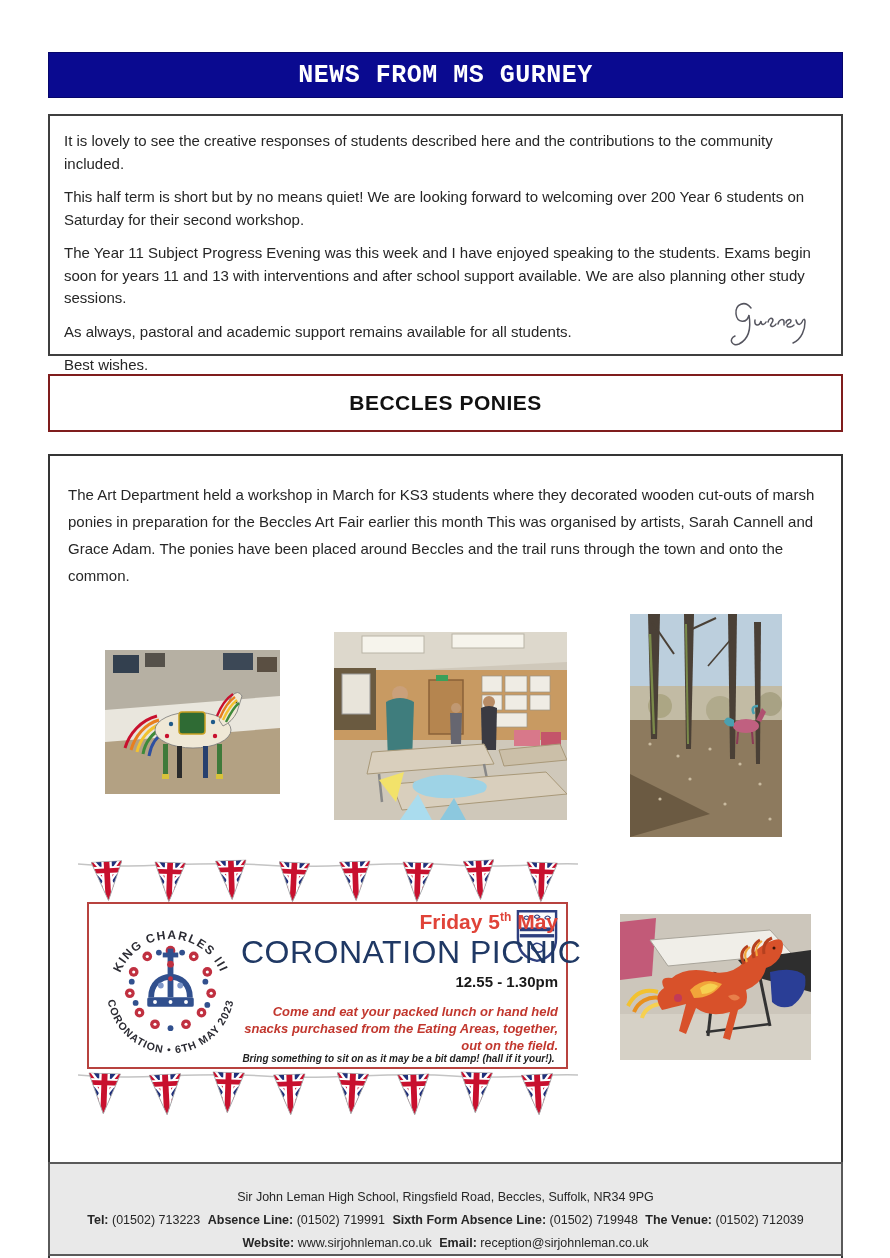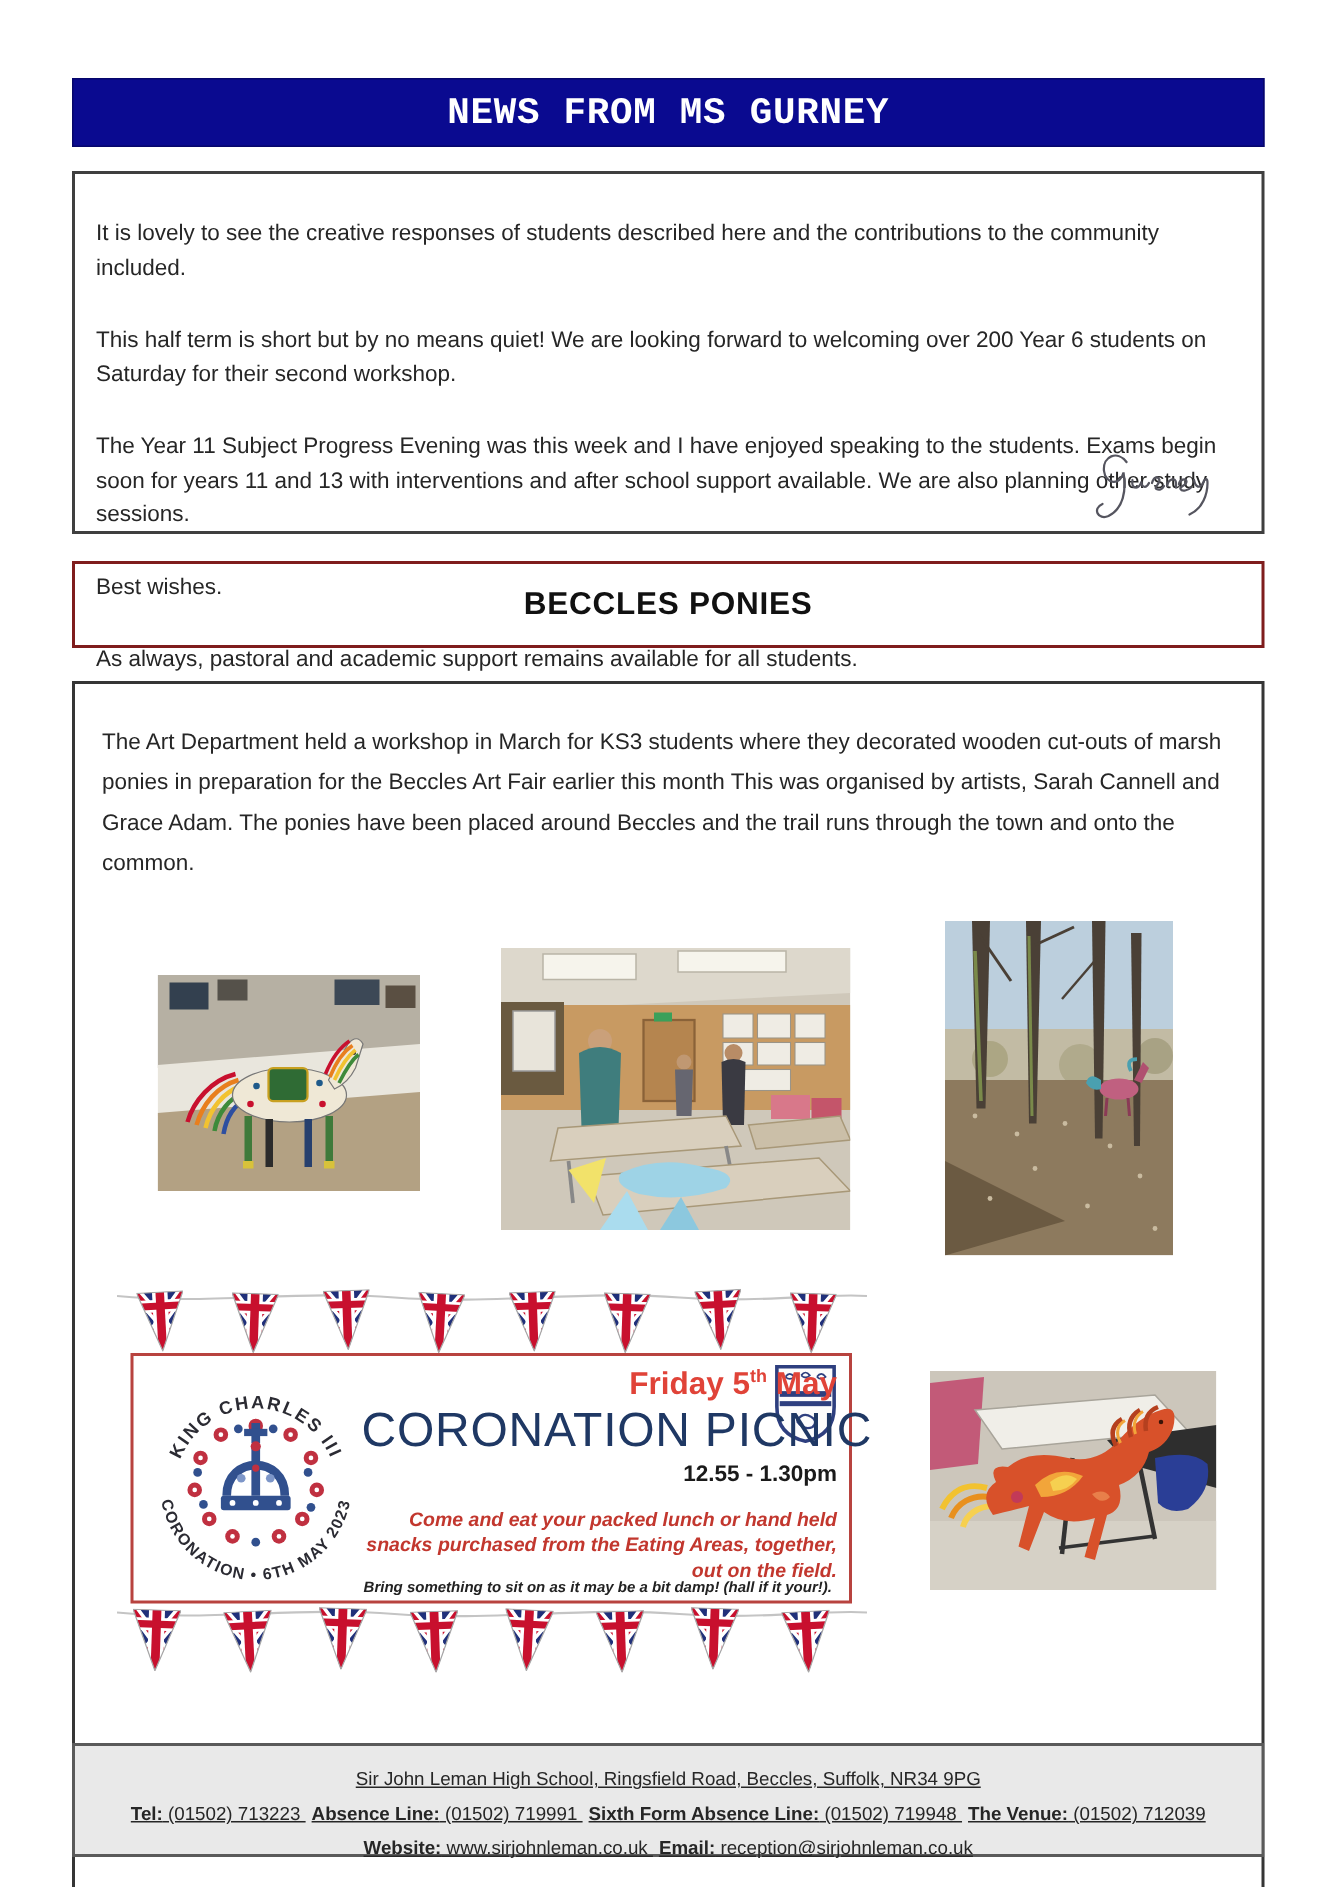--- a/index.html
+++ b/index.html
@@ -9,21 +9,21 @@
   
   .banner{position:absolute;left:48px;top:52px;width:795px;height:46px;
           background:#0a0a90;border:1px solid #06066b;box-sizing:border-box;
           display:flex;align-items:center;justify-content:center;}
   .banner-title{color:#ffffff;font-family:Liberation Mono, monospace;font-weight:bold;
           font-size:25px;letter-spacing:.5px;}
 
   
   .intro-box{position:absolute;left:48px;top:114px;width:795px;height:242px;
           border:2px solid #3f3f3f;box-sizing:border-box;padding:3px 16px 4px 14px;}
-  .intro-box p{font-size:15px;line-height:1.5;margin:26px 0;}
+  .intro-box p{font-size:15px;line-height:1.5;margin:11px 0;}
   .signature{position:absolute;right:26px;bottom:2px;width:92px;height:56px;}
 
   
   .beccles-box{position:absolute;left:48px;top:374px;width:795px;height:58px;
           border:2px solid #7f1d1d;box-sizing:border-box;
           display:flex;align-items:center;justify-content:center;}
   .beccles-title{font-size:21px;font-weight:bold;letter-spacing:.5px;color:#111;}
 
   
   .main-box{position:absolute;left:48px;top:454px;width:795px;height:890px;
@@ -52,23 +52,23 @@
   .flyer-date sup{font-size:12px;}
   .flyer-title{color:#1f3864;font-size:32px;letter-spacing:.5px;margin-top:0px;
                white-space:nowrap;}
   .flyer-time{color:#1a1a1a;font-weight:bold;font-size:15px;margin-top:2px;}
   .flyer-desc{color:#c2372e;font-style:italic;font-weight:bold;font-size:13px;
               line-height:1.3;margin-top:14px;}
   .flyer-note{position:absolute;left:150px;right:8px;bottom:3px;text-align:center;
               color:#222;font-style:italic;font-weight:bold;font-size:10px;}
 
   
-  .footer{position:absolute;left:48px;top:1162px;width:795px;height:76px;
+  .footer{position:absolute;left:48px;top:1162px;width:795px;height:94px;
           background:#e9e9e9;border:2px solid #5a5a5a;box-sizing:border-box;
-          text-align:center;font-size:12.5px;padding-top:11px;line-height:1.85;text-decoration:underline;}
+          text-align:center;font-size:12.5px;padding-top:22px;line-height:1.85;}
   .footer b{margin-left:4px;}
   .footer b:first-child{margin-left:0;}
 </style>
 </head>
 <body>
 
 <div class="page">
 
   <svg width="0" height="0" style="position:absolute" aria-hidden="true">
     <defs>
@@ -91,22 +91,22 @@
   </svg>
 
   <div class="banner">
     <span class="banner-title">NEWS FROM MS GURNEY</span>
   </div>
 
   <div class="intro-box">
     <p>It is lovely to see the creative responses of students described here and the contributions to the community included.</p>
     <p>This half term is short but by no means quiet!  We are looking forward to welcoming over 200 Year 6 students on Saturday for their second workshop.</p>
     <p>The Year 11 Subject Progress Evening was this week and I have enjoyed speaking to the students.  Exams begin soon for years 11 and 13 with  interventions and after school support available.  We are also planning other study sessions.</p>
+    <p>As always, pastoral and academic support remains available for all students.</p>
     <p>Best wishes.</p>
-    <p>As always, pastoral and academic support remains available for all students.</p>
     <svg class="signature" viewBox="0 0 92 56">
       <g fill="none" stroke="#55555f" stroke-width="1.5" stroke-linecap="round">
         <path d="M28,12 C22,4 12,8 13,18 C14,27 24,28 26,19 C28,31 26,43 16,48 C9,51 5,43 12,40"></path>
         <path d="M32,24 C31,30 36,31 38,25 C38,29 41,30 43,26"></path>
         <path d="M45,26 C46,22 49,21 50,24 C50,27 46,29 48,30 C50,31 52,30 53,28"></path>
         <path d="M55,28 C56,23 61,22 61,26 L61,29"></path>
         <path d="M63,27 C63,24 68,22 68,25 C68,28 63,28 64,30 C65,32 69,31 71,29"></path>
         <path d="M73,24 C74,29 77,30 79,26 C80,23 82,22 82,26 C82,33 79,43 70,47"></path>
       </g>
     </svg>

